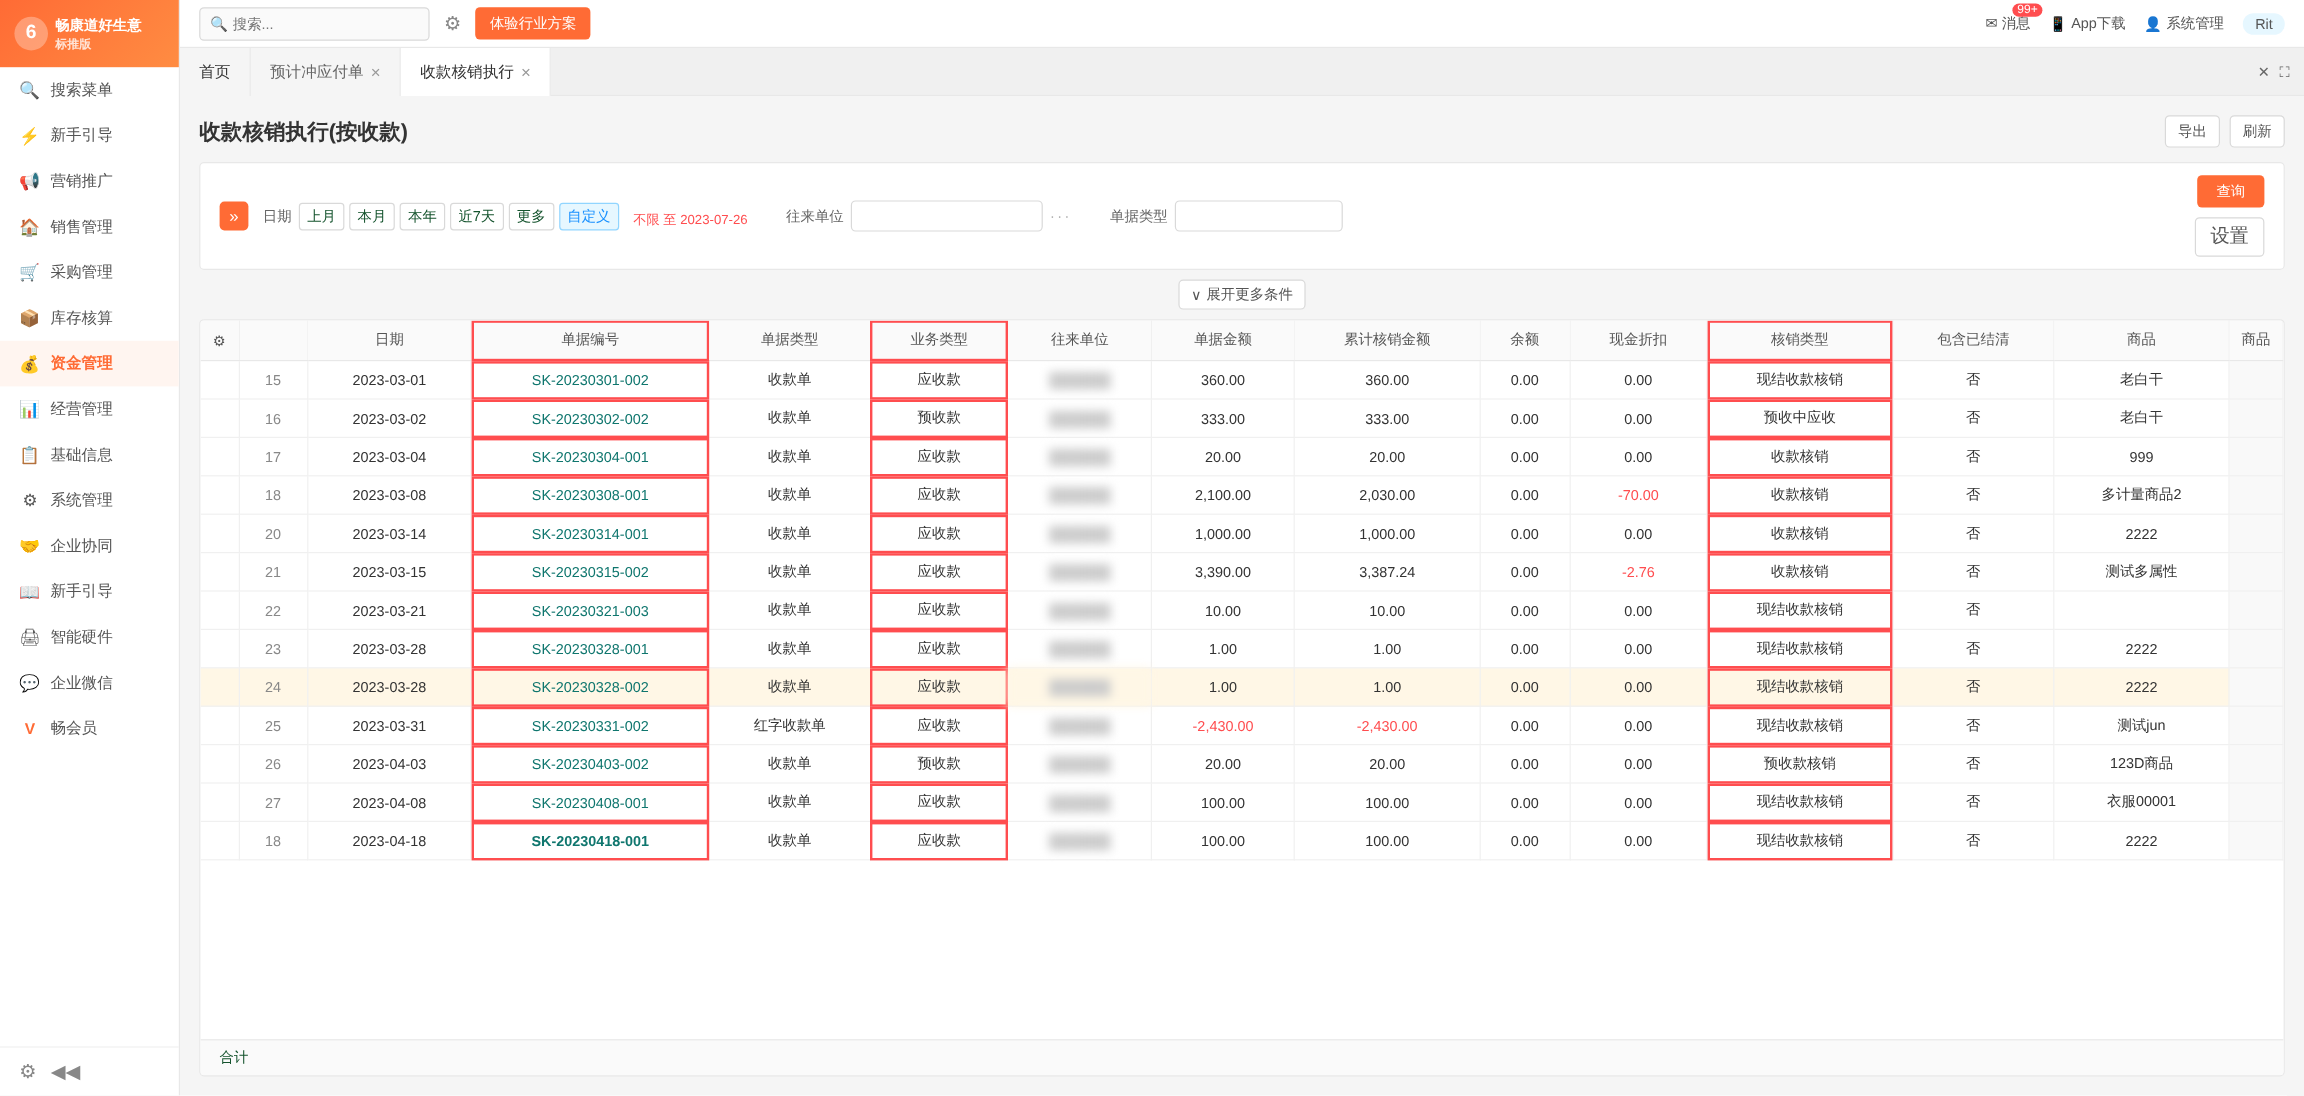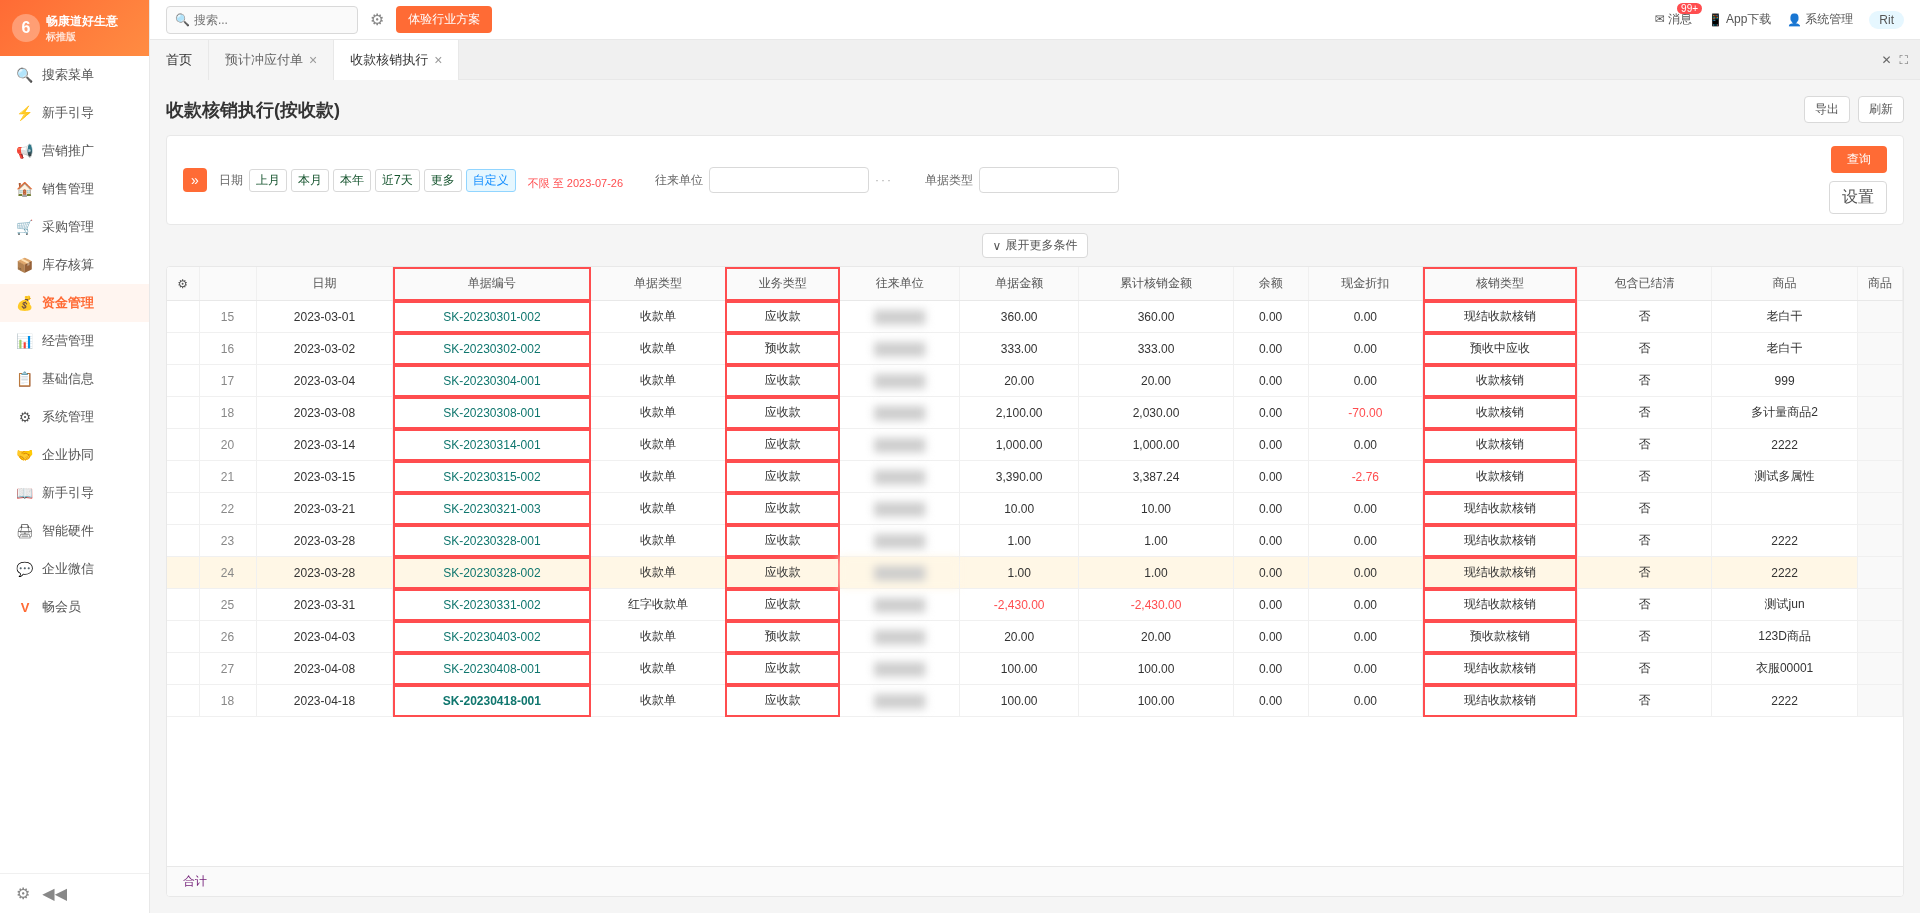--- a/index.html
+++ b/index.html
@@ -63,21 +63,21 @@
     table { width: 100%; border-collapse: collapse; font-size: 12px; min-width: 1400px; }
     thead tr { background: #fafafa; }
     th { padding: 8px 10px; text-align: center; border-bottom: 1px solid #e8e8e8; border-right: 1px solid #f0f0f0; color: #555; font-weight: 500; white-space: nowrap; position: sticky; top: 0; background: #fafafa; z-index: 1; }
     td { padding: 7px 10px; text-align: center; border-bottom: 1px solid #f0f0f0; border-right: 1px solid #f0f0f0; color: #333; white-space: nowrap; }
     tr.highlighted td { background: #fff7e6; }
     .link { color: #0f766e; cursor: pointer; text-decoration: none; }
     .negative { color: #ff4d4f; }
 
     
     .table-footer { border-top: 1px solid #e8e8e8; padding: 6px 16px; background: #fafafa; display: flex; align-items: center; }
-    .footer-total { color: #701a75; font-weight: 500; font-family: Liberation Serif, serif; }
+    .footer-total { color: #14532d; font-weight: 500; font-family: Liberation Serif, serif; }
 
     
     .blurred { filter: blur(4px); color: #ccc; }
 
     .settings-icon-col { width: 32px; }
     .row-num { color: #888; }
 
     .filter-right-btns { margin-left: auto; display: flex; gap: 8px; flex-direction: column; align-items: flex-end; }
   </style>
 </head>

